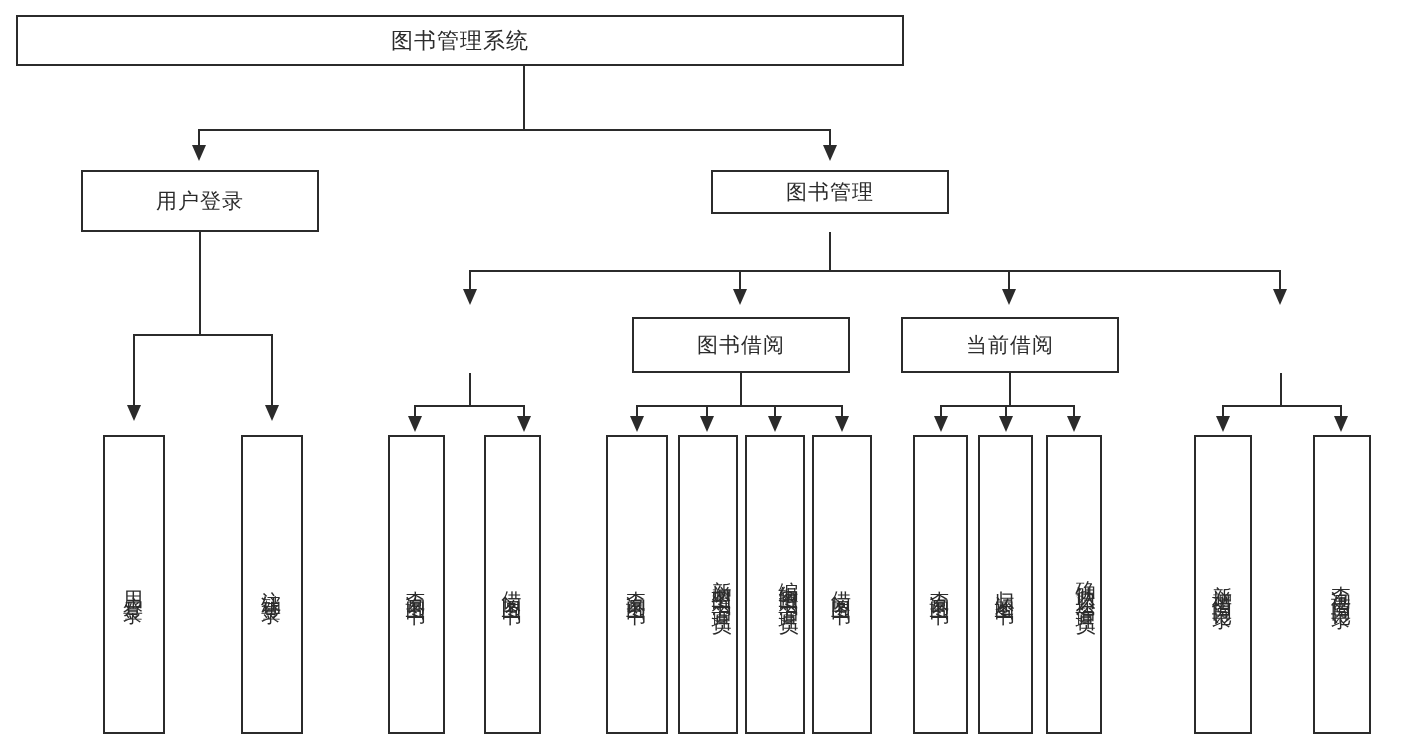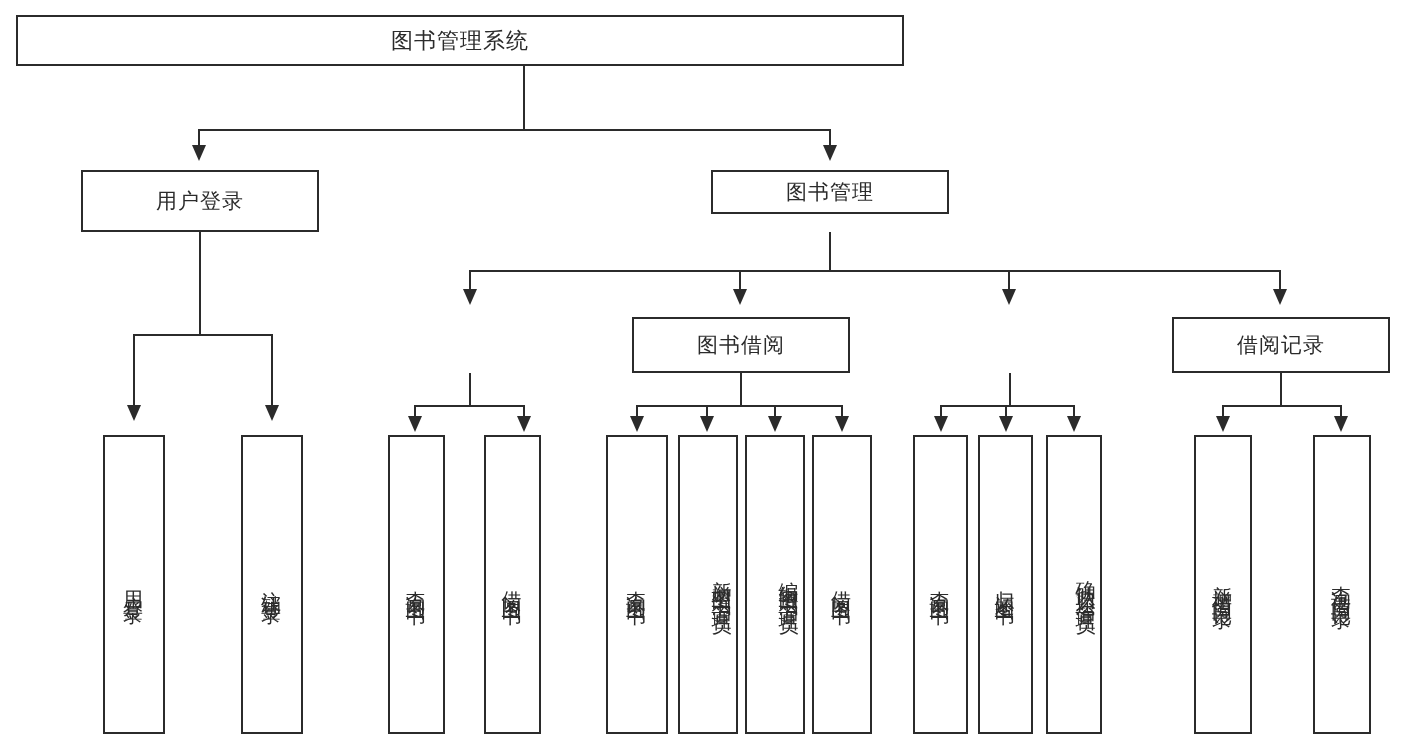--- a/index.html
+++ b/index.html
@@ -89,21 +89,21 @@
   <div class="ln v" style="left:469px;top:270px;height:20px;"></div>
   <div class="arrow" style="left:463px;top:289px;"></div>
   <div class="ln v" style="left:739px;top:270px;height:20px;"></div>
   <div class="arrow" style="left:733px;top:289px;"></div>
   <div class="ln v" style="left:1008px;top:270px;height:20px;"></div>
   <div class="arrow" style="left:1002px;top:289px;"></div>
   <div class="ln v" style="left:1279px;top:270px;height:20px;"></div>
   <div class="arrow" style="left:1273px;top:289px;"></div>
 
   <div class="node h" style="left:632px;top:317px;width:218px;height:56px;">图书借阅</div>
-  <div class="node h" style="left:1172px;top:317px;width:218px;height:56px;">借阅记录</div>
+  <div class="node h" style="left:901px;top:317px;width:218px;height:56px;">当前借阅</div>
 
   <div class="ln v" style="left:469px;top:373px;height:33px;"></div>
   <div class="ln h" style="left:414px;top:405px;width:111px;"></div>
   <div class="ln v" style="left:414px;top:405px;height:12px;"></div>
   <div class="arrow" style="left:408px;top:416px;"></div>
   <div class="ln v" style="left:523px;top:405px;height:12px;"></div>
   <div class="arrow" style="left:517px;top:416px;"></div>
 
   <div class="ln v" style="left:740px;top:373px;height:33px;"></div>
   <div class="ln h" style="left:636px;top:405px;width:206px;"></div>

